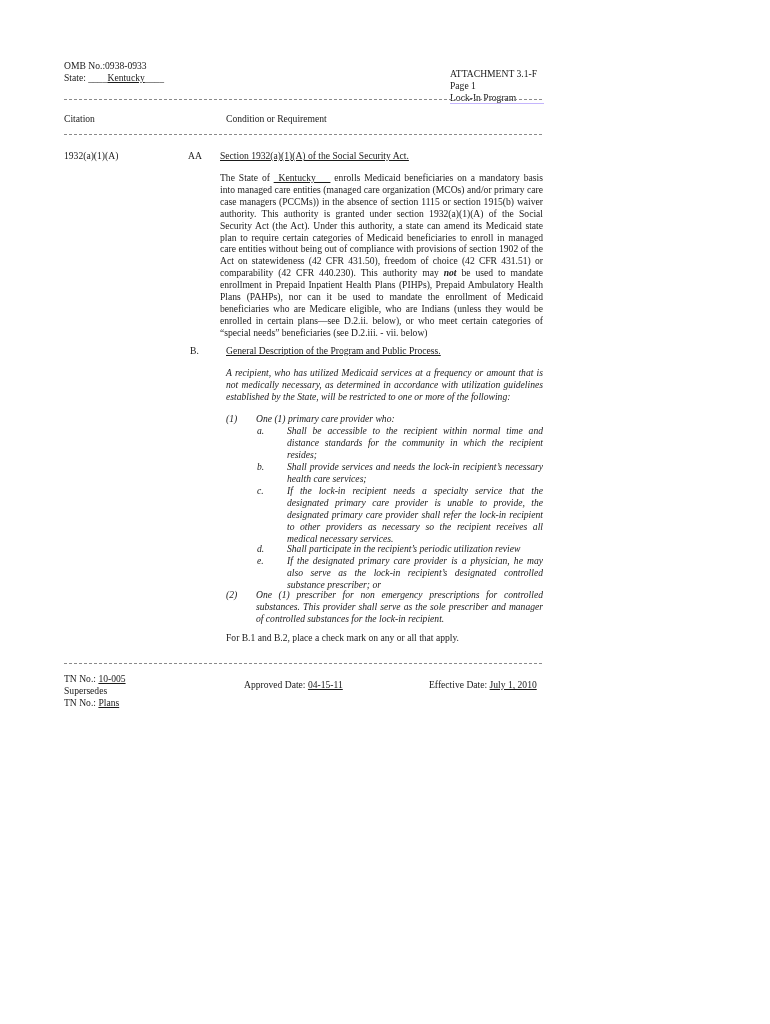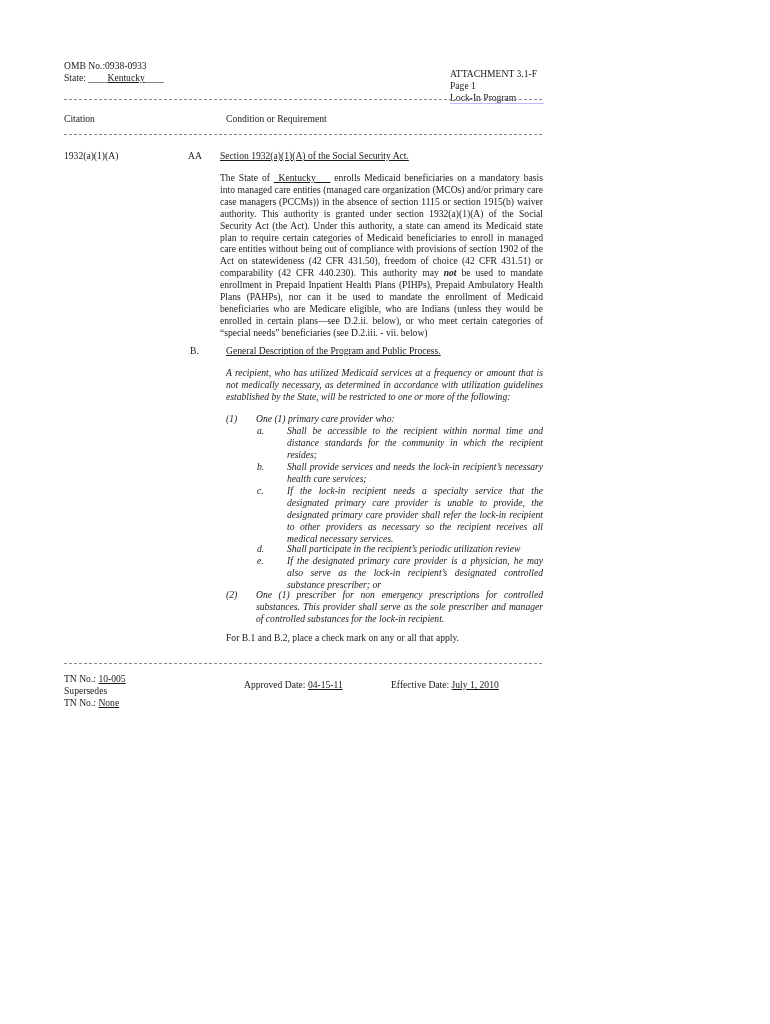--- a/index.html
+++ b/index.html
@@ -54,21 +54,21 @@
     .item-num { position: absolute; left: 226px; }
     .item-body { position: absolute; left: 256px; width: 287px; }
     .sub-letter { position: absolute; left: 257px; }
     .sub-body { position: absolute; left: 287px; width: 256px; }
 
     #check-note { left: 226px; top: 632px; text-align: center; }
 
     
     #foot-left { left: 64px; top: 667px; margin-top: 6px; }
     #foot-approved { left: 220px; top: 679px; margin-left: 24px; }
-    #foot-effective { left: 391px; top: 679px; text-align: center; }
+    #foot-effective { left: 429px; top: 679px; text-align: center; }
   </style>
 </head>
 <body>
 
 <div id="hdr-left" class="abs">
   <div>OMB No.:0938-0933</div>
   <div>
     <span>State:</span>
     <span>____</span><span class="u">Kentucky</span><span>____</span>
   </div>
@@ -124,21 +124,21 @@
 <div class="rule" style="top:663px;"></div>
 
 <div id="foot-left" class="abs">
   <div>
     <span>TN No.:</span>
     <span class="u">10-005</span>
   </div>
   <div>Supersedes</div>
   <div>
     <span>TN No.:</span>
-    <span class="u">None</span>
+    <span class="u">Plans</span>
   </div>
 </div>
 
 <div id="foot-approved" class="abs">
   <span>Approved Date:</span>
   <span class="u">04-15-11</span>
 </div>
 
 <div id="foot-effective" class="abs">
   <span>Effective Date:</span>

